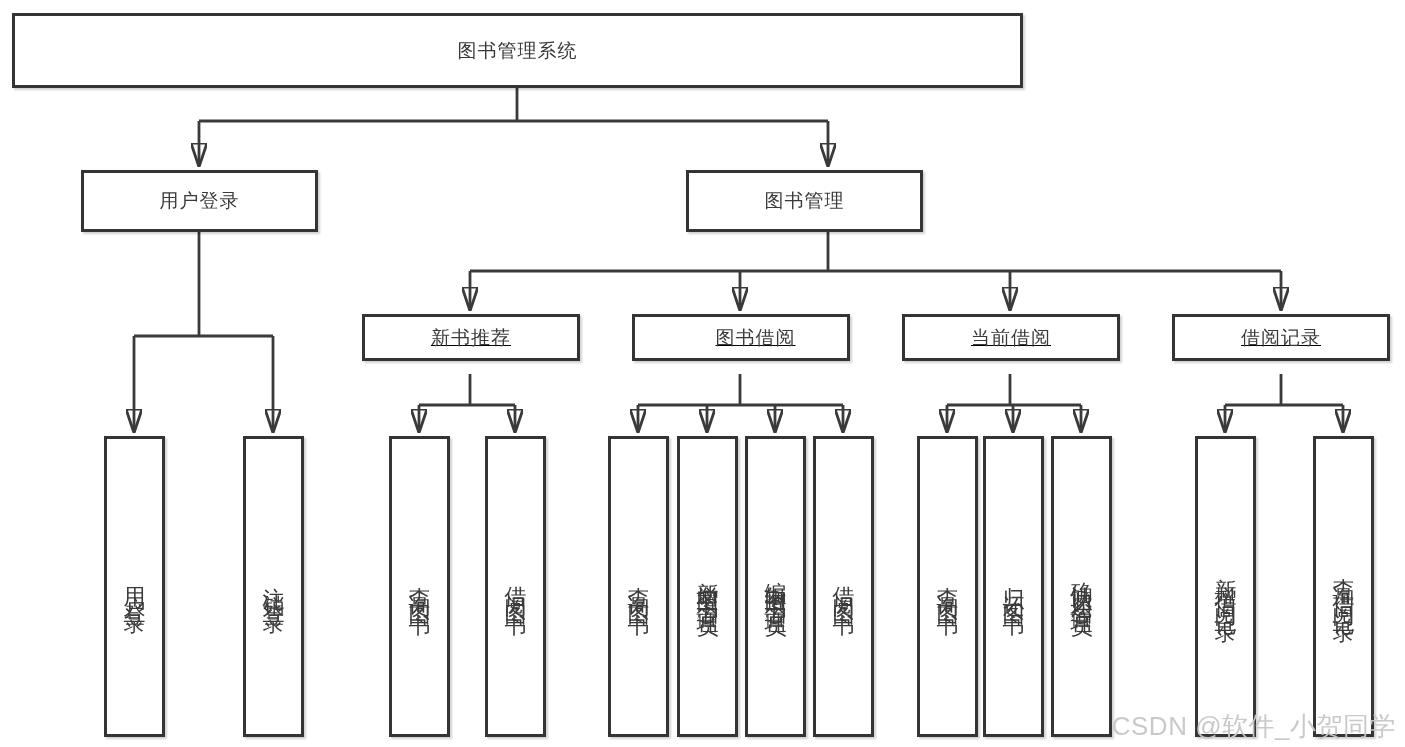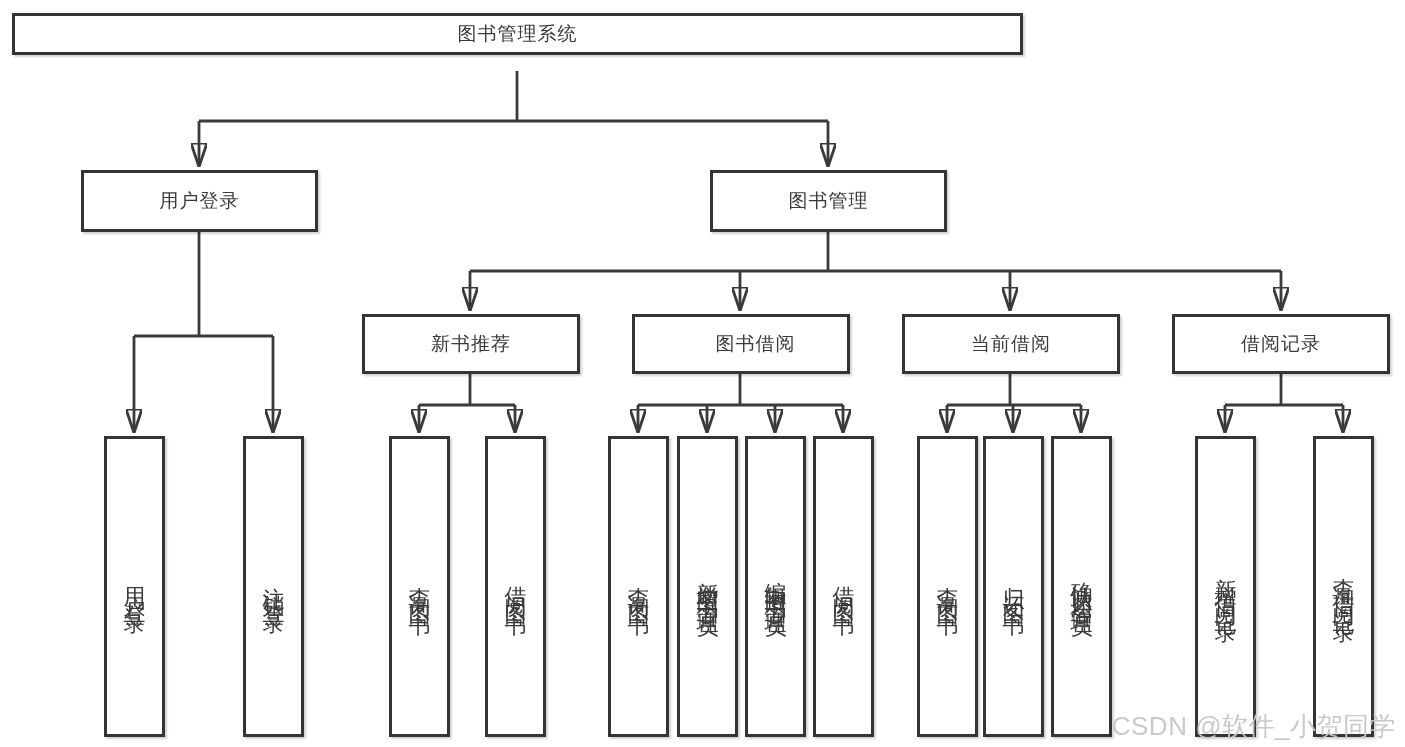--- a/index.html
+++ b/index.html
@@ -42,25 +42,25 @@
     white-space: nowrap;
   }
   .v-label {
     writing-mode: vertical-rl;
     font-size: 22px;
     letter-spacing: 9px;
     color: var(--text);
     line-height: 1;
   }
   
-  .root   { left: 12px;  top: 13px;  width: 1011px; height: 42px; align-items: center; }
+  .root   { left: 12px;  top: 13px;  width: 1011px; height: 75px; align-items: center; }
   .lvl2   { top: 170px; height: 62px; width: 237px; }
   .b-user { left: 81px; }
-  .b-mgmt { left: 710px; }
-  .lvl3   { top: 314px; height: 60px; width: 218px; }
+  .b-mgmt { left: 686px; }
+  .lvl3   { top: 314px; height: 47px; width: 218px; text-decoration: underline; }
   .b-new  { left: 362px; }
   .b-bor  { left: 632px; padding-left: 29px; }
   .b-cur  { left: 902px; text-align: right; }
   .b-rec  { left: 1172px; }
   .leaf   { top: 436px; height: 301px; width: 61px; }
   .lf1  { left: 104px; }  .lf2  { left: 243px; }
   .lf3  { left: 389px; }  .lf4  { left: 485px; }
   .lf5  { left: 608px; }  .lf6  { left: 677px; }
   .lf7  { left: 745px; }  .lf8  { left: 813px; }
   .lf9  { left: 917px; }  .lf10 { left: 983px; }

